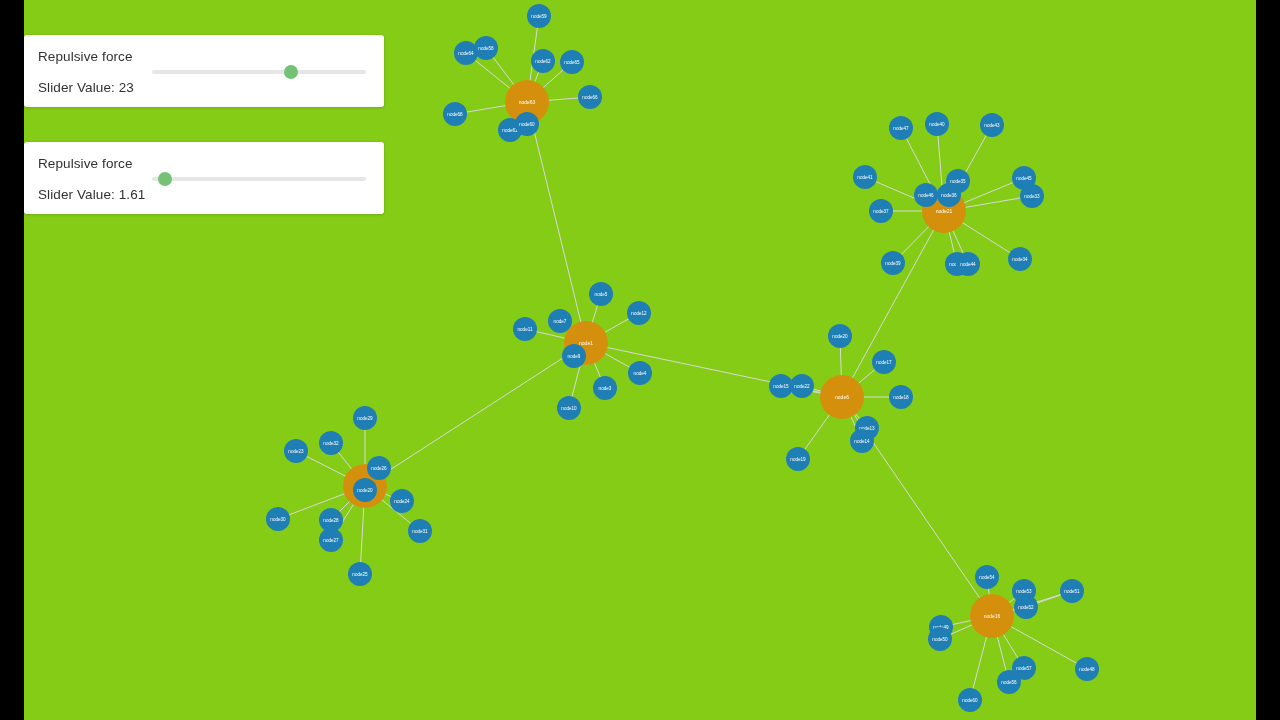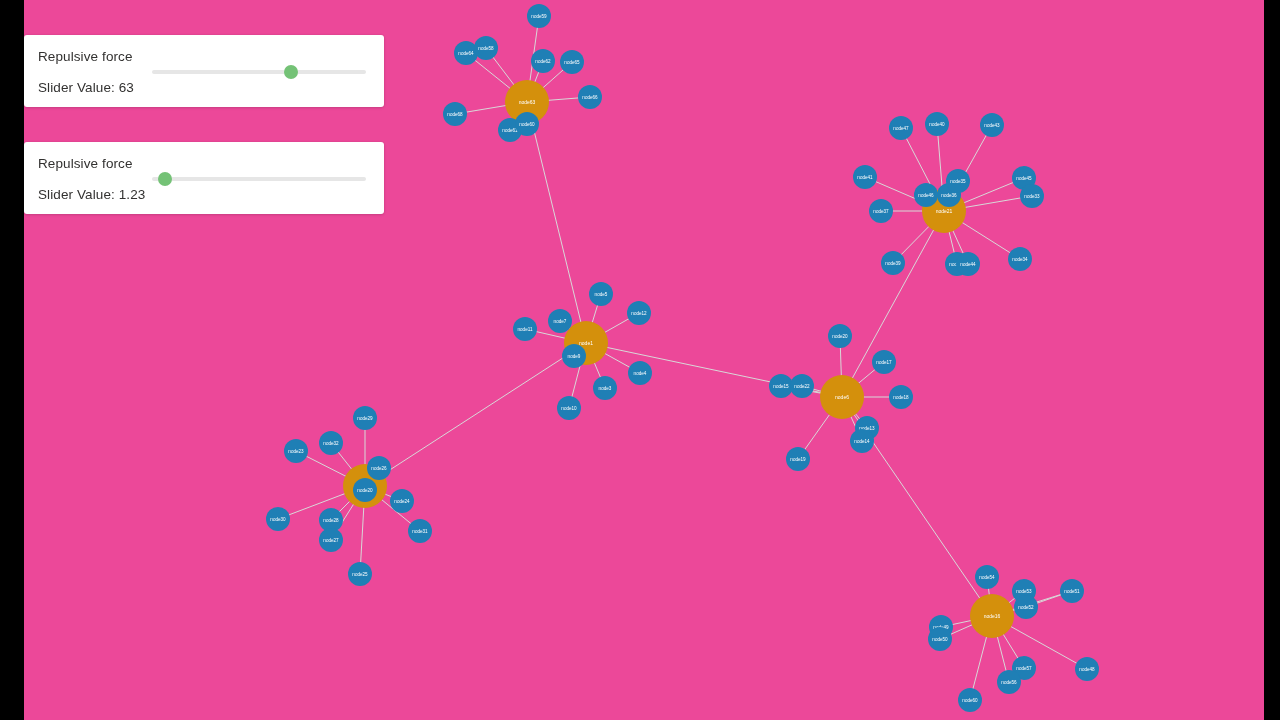--- a/index.html
+++ b/index.html
@@ -1,18 +1,18 @@
 <!DOCTYPE html>
 <html><head>
 <meta charset="utf-8">
 <style>
   html,body{margin:0;padding:0;background:#000;}
   body{width:1280px;height:720px;overflow:hidden;font-family:"Liberation Sans",sans-serif;}
   #stage{position:absolute;left:0;top:0;width:1280px;height:720px;background:#000;}
-  #page{position:absolute;left:24px;top:0;width:1232px;height:720px;background:#ec4899;overflow:hidden;padding-left:8px;}
+  #page{position:absolute;left:24px;top:0;width:1232px;height:720px;background:#84cc16;overflow:hidden;}
 
   .ctrl-card{position:absolute;background:#ffffff;border-radius:3px;
     box-shadow:0 1px 3px rgba(0,0,0,.13),0 0 2px rgba(0,0,0,.10);}
   #card-repulsive{left:0px;top:35px;width:360px;height:72px;}
   #card-attractive{left:0px;top:142px;width:360px;height:72px;}
 
   .ctrl-label{position:absolute;left:14px;top:14px;font-size:13.5px;color:#323130;letter-spacing:.1px;}
   .ctrl-value{position:absolute;left:14px;top:45px;font-size:13.5px;color:#323130;letter-spacing:.1px;}
 
   .slider{position:absolute;left:128px;top:35px;width:214px;height:4px;}
@@ -365,30 +365,30 @@
             <g>
               <circle cx="946" cy="700" r="12" fill="#1f7fb5"></circle>
               <text x="946" y="700" class="node-label">node60</text>
             </g>
           </g>
         </svg>
     </div>
 
     <div class="ctrl-card" id="card-repulsive">
       <div class="ctrl-label">Repulsive force</div>
-      <div class="ctrl-value">Slider Value: 63</div>
+      <div class="ctrl-value">Slider Value: 23</div>
       <div class="slider">
         <div class="slider-track"></div>
         <div class="slider-thumb" id="thumb-rep" style="left: 132px; background: rgb(116, 194, 118);"></div>
       </div>
     </div>
 
     <div class="ctrl-card" id="card-attractive">
       <div class="ctrl-label">Repulsive force</div>
-      <div class="ctrl-value">Slider Value: 1.23</div>
+      <div class="ctrl-value">Slider Value: 1.61</div>
       <div class="slider">
         <div class="slider-track"></div>
         <div class="slider-thumb" id="thumb-att" style="left: 6px; background: rgb(116, 194, 118);"></div>
       </div>
     </div>
 
   </div>
 </div>
 
 </body></html>

